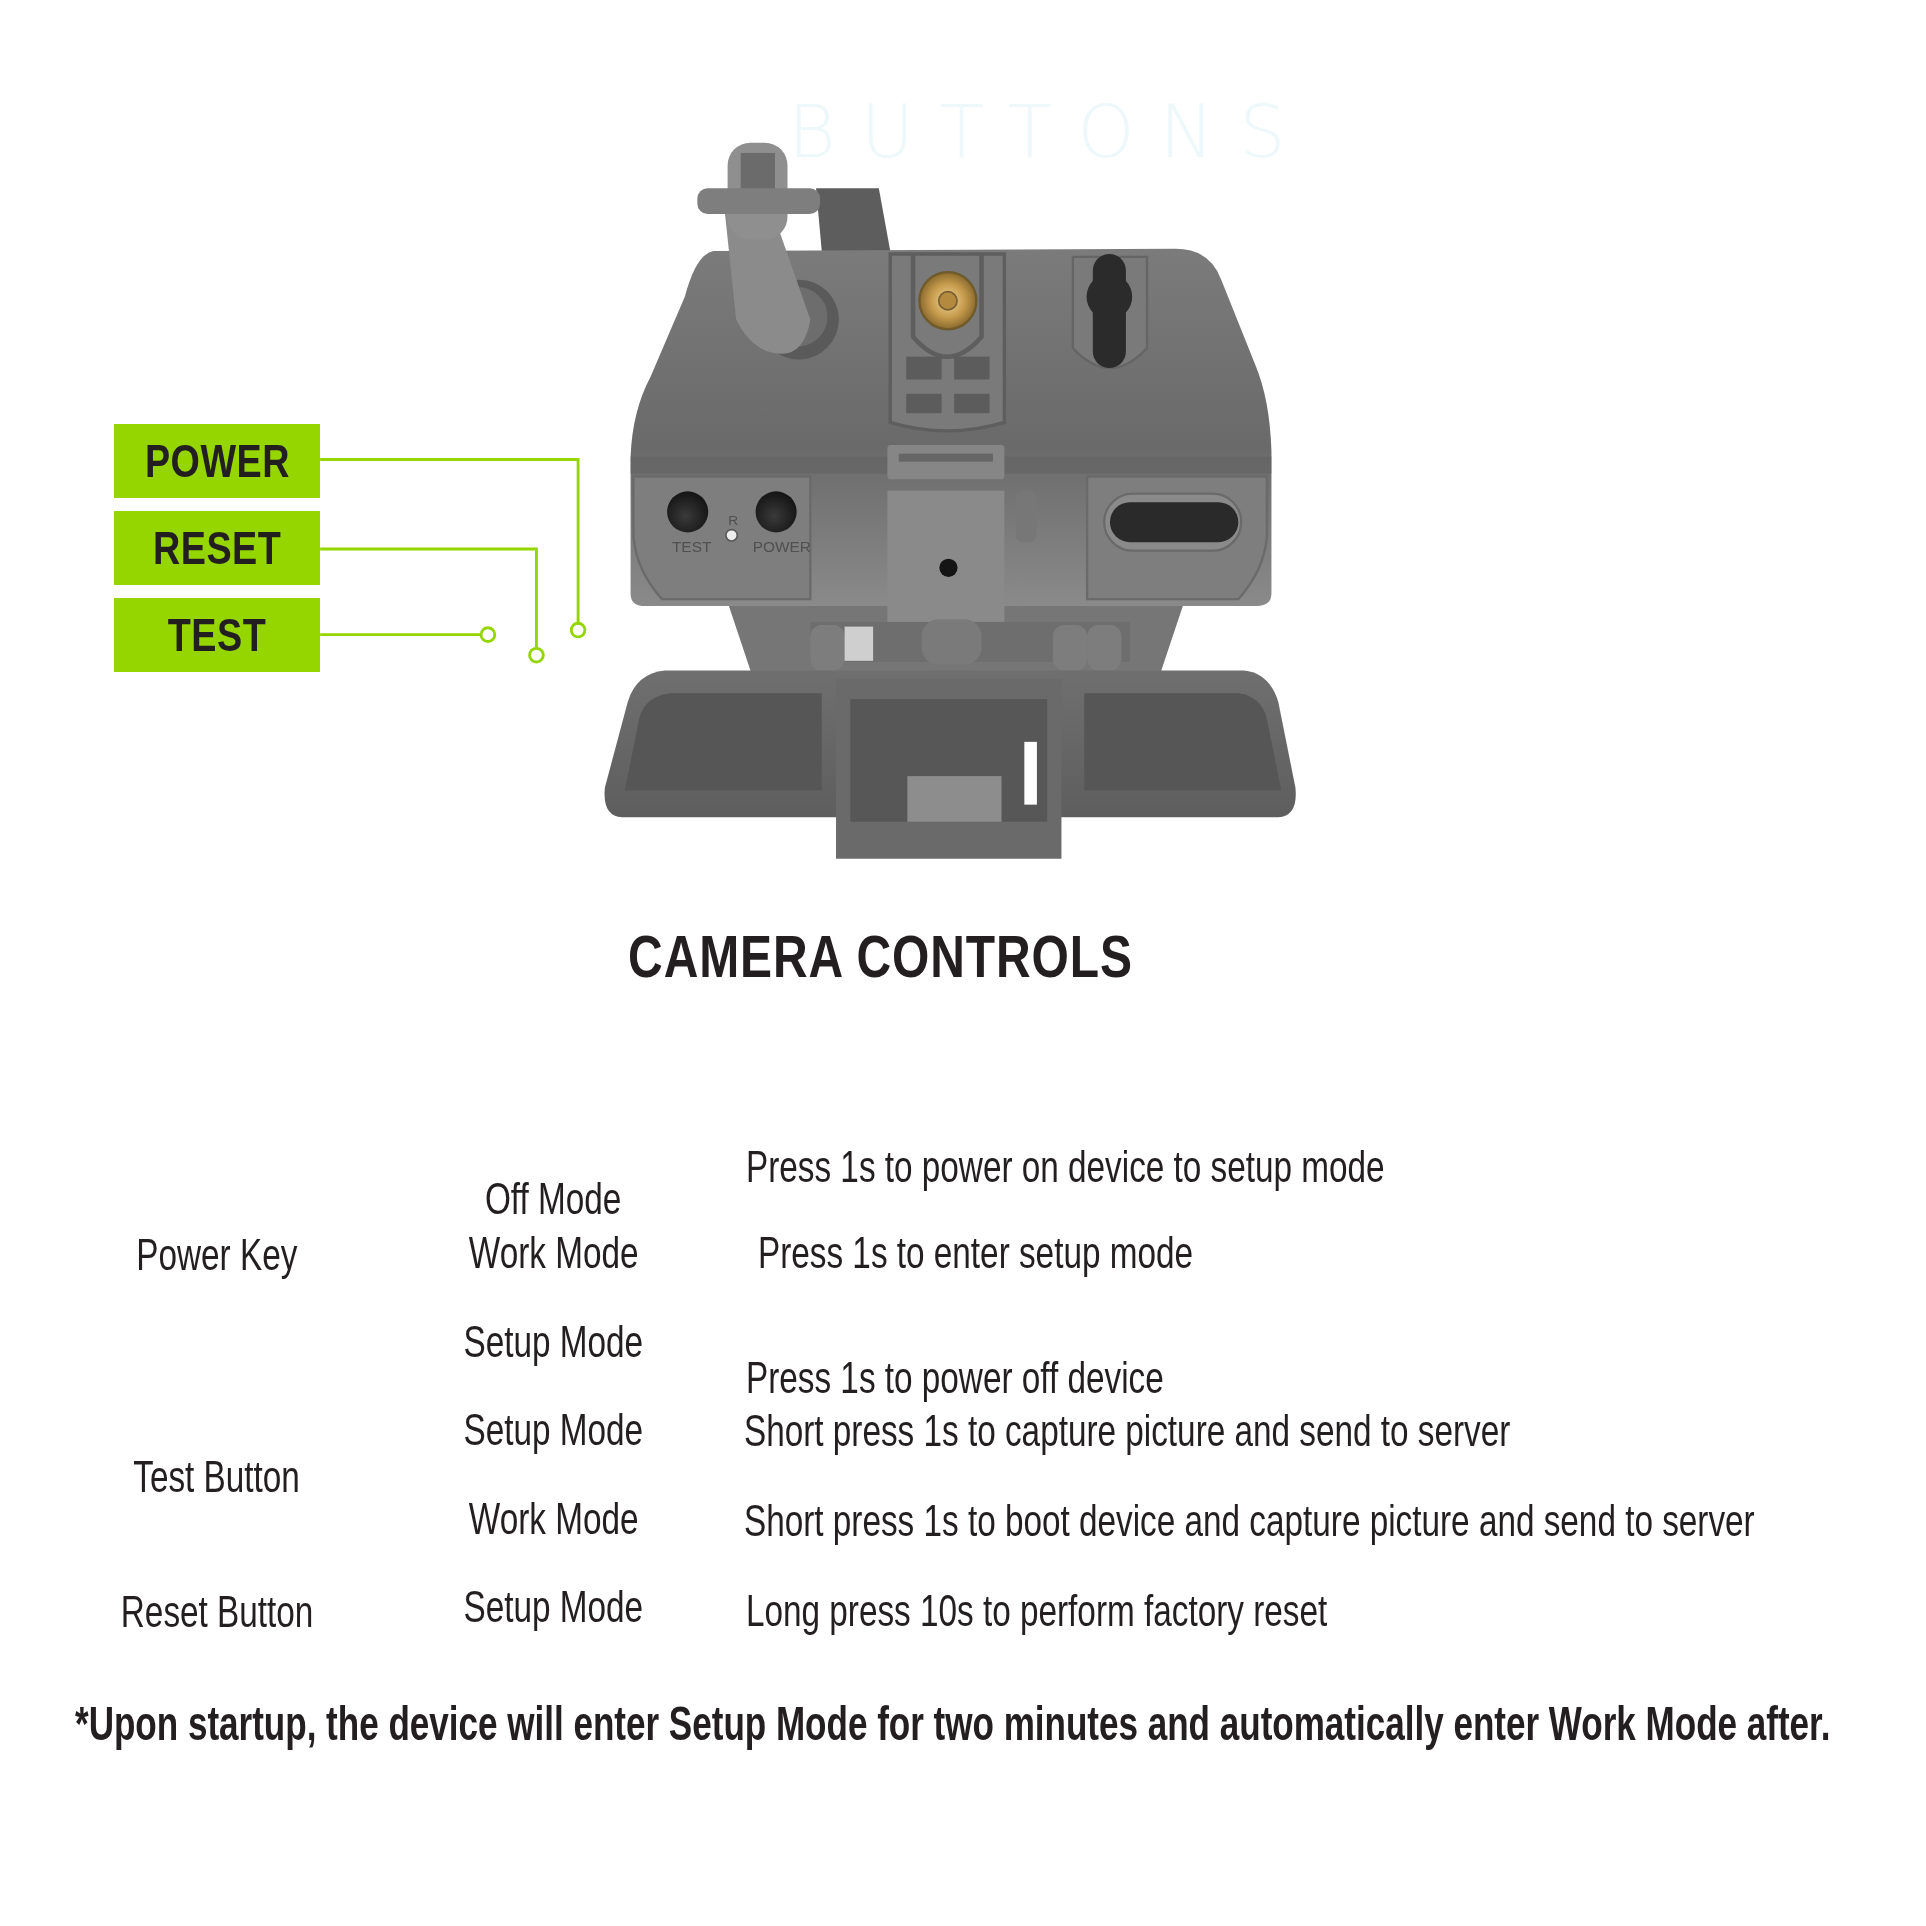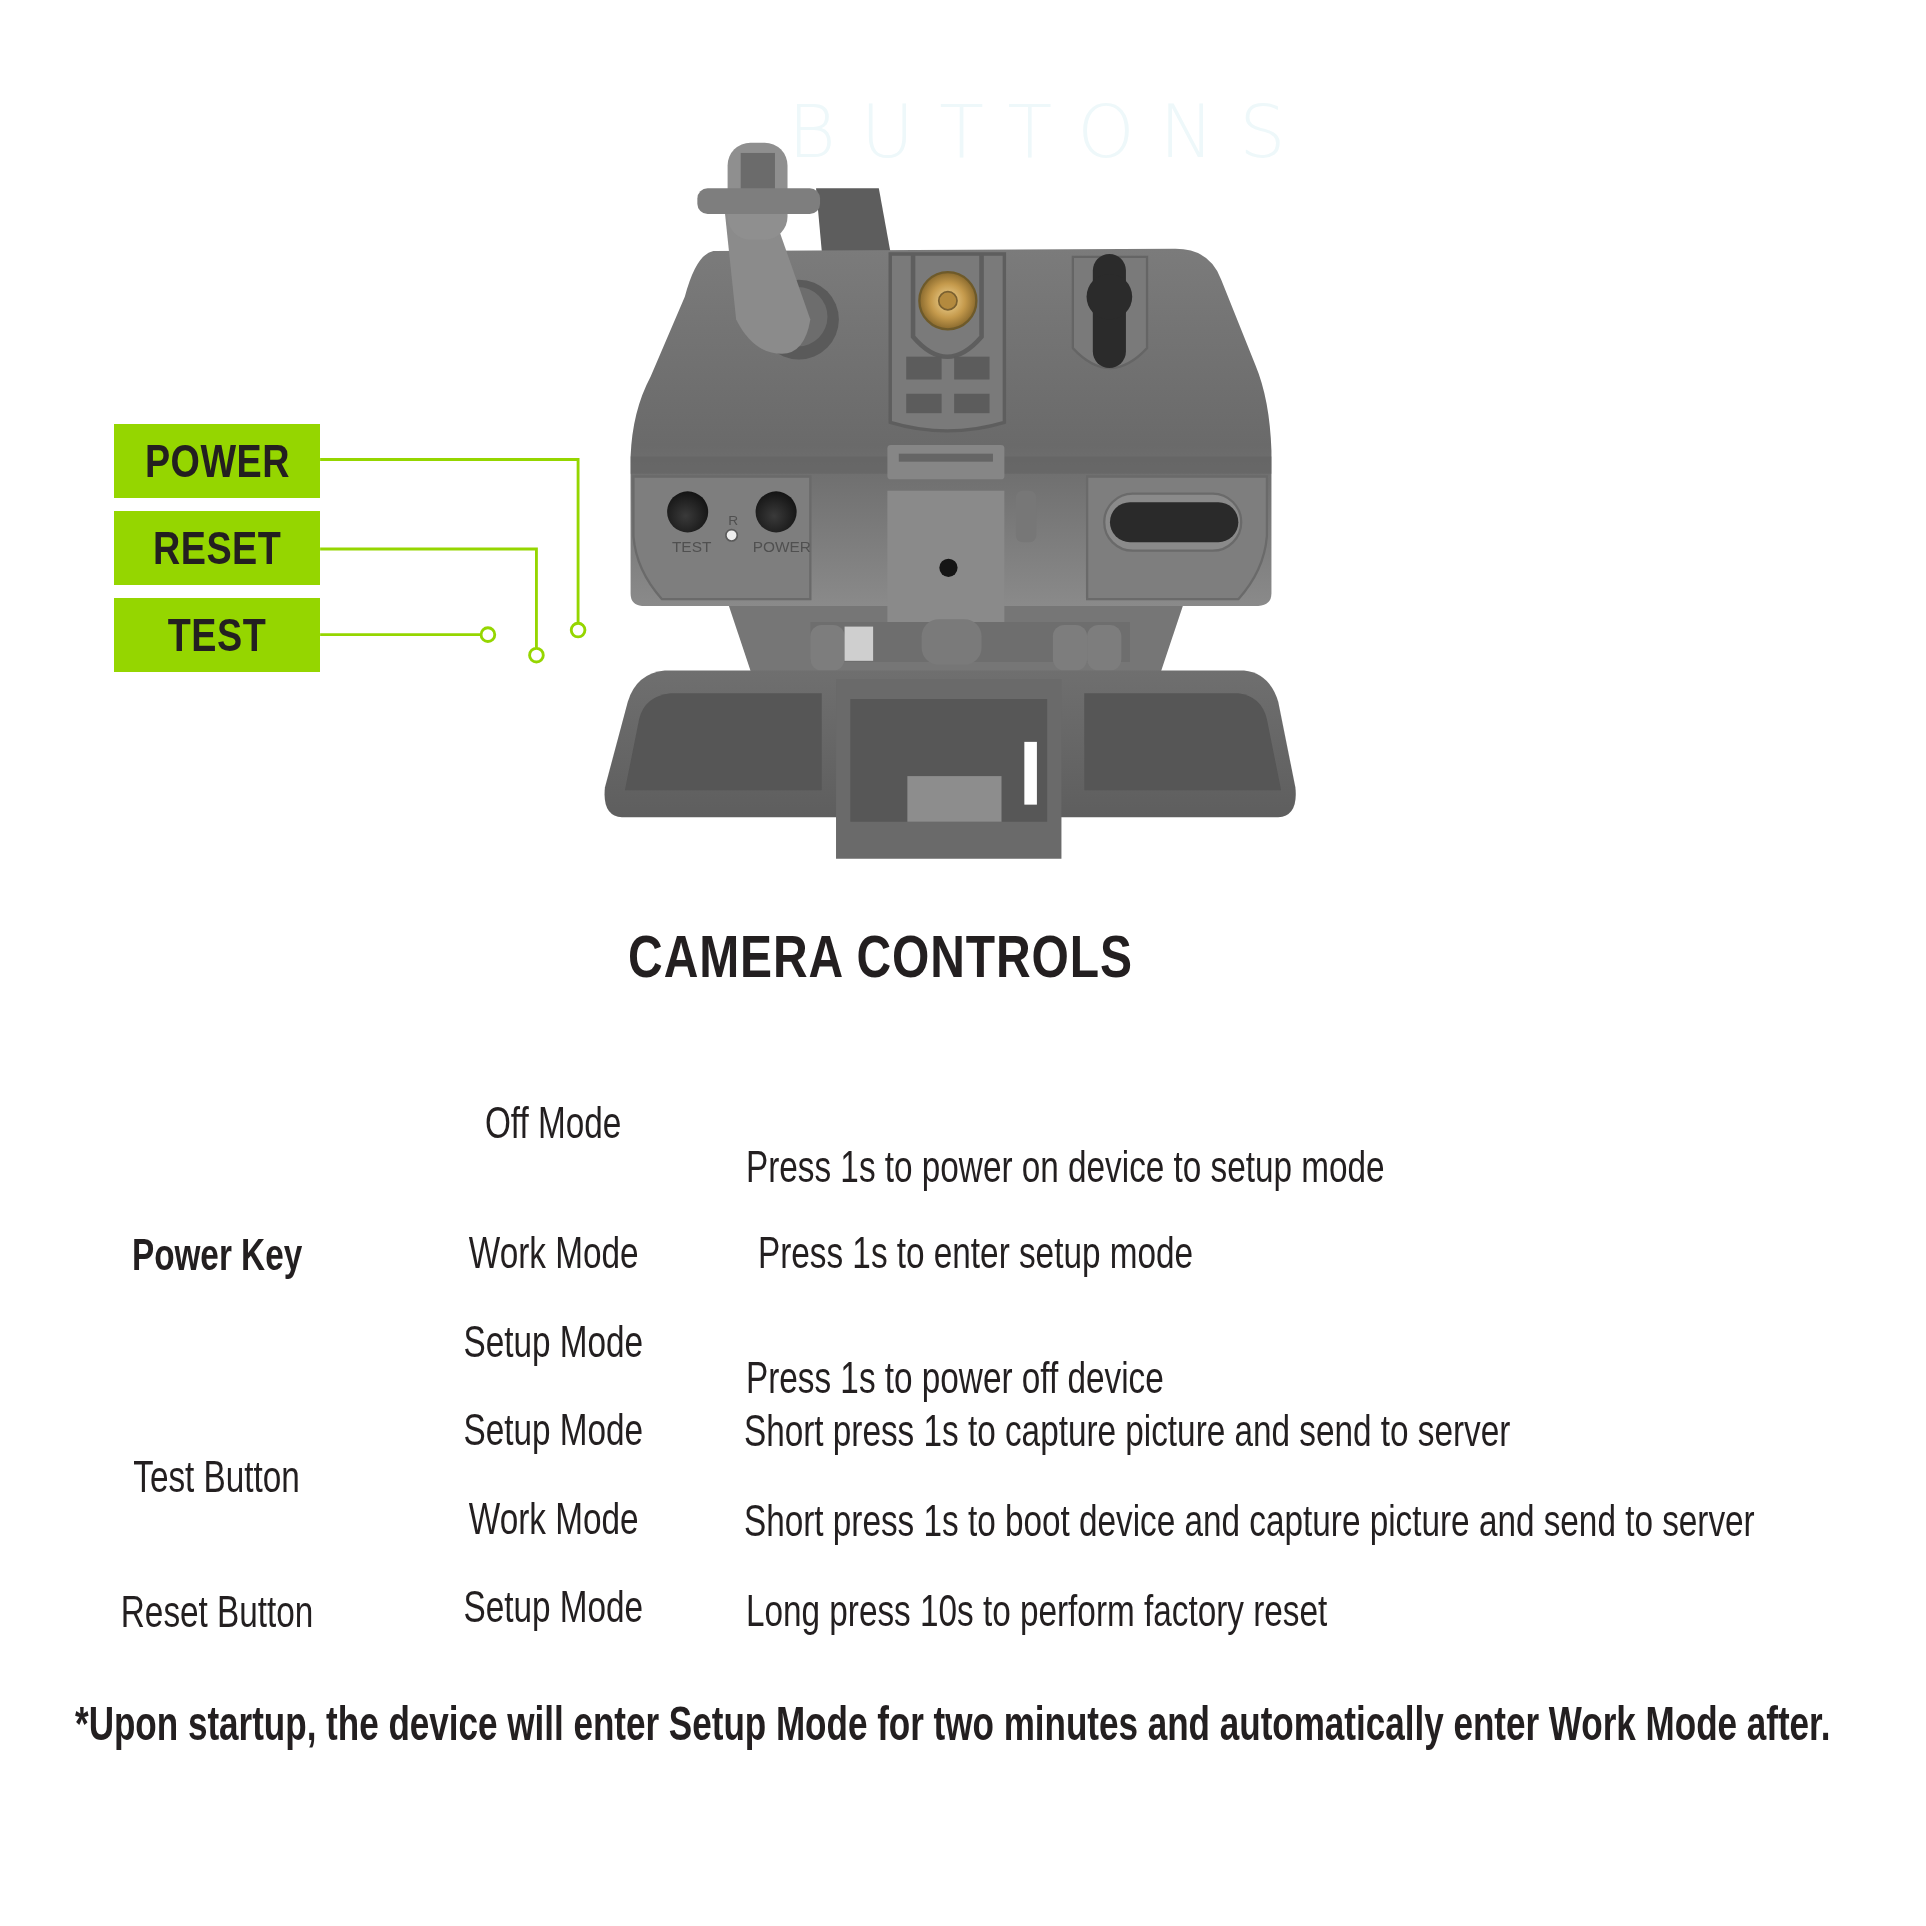--- a/index.html
+++ b/index.html
@@ -147,25 +147,25 @@
     <circle cx="940" cy="1148" r="12" fill="#ffffff"></circle>
     <polyline points="561,1112 842,1112"></polyline>
     <circle cx="855" cy="1112" r="12" fill="#ffffff"></circle>
   </g>
 </svg>
 
 <div class="abs title"><span>CAMERA CONTROLS</span></div>
 
 <div>
 
-  <div class="abs cell c1" style="top:1232px;font-weight:bold;"><span>Power Key</span></div>
+  <div class="abs cell c1" style="top:1232px;"><span>Power Key</span></div>
   <div class="abs cell c1" style="top:1454px;"><span>Test Button</span></div>
   <div class="abs cell c1" style="top:1589px;"><span>Reset Button</span></div>
 
-  <div class="abs cell c2" style="top:1100px;"><span>Off Mode</span></div>
+  <div class="abs cell c2" style="top:1176px;"><span>Off Mode</span></div>
   <div class="abs cell c2" style="top:1230px;"><span>Work Mode</span></div>
   <div class="abs cell c2" style="top:1319px;"><span>Setup Mode</span></div>
   <div class="abs cell c2" style="top:1407px;"><span>Setup Mode</span></div>
   <div class="abs cell c2" style="top:1496px;"><span>Work Mode</span></div>
   <div class="abs cell c2" style="top:1584px;"><span>Setup Mode</span></div>
 
   <div class="abs cell c3" style="top:1144px;"><span>Press 1s to power on device to setup mode</span></div>
   <div class="abs cell c3" style="top:1230px;margin-left:12px;"><span>Press 1s to enter setup mode</span></div>
   <div class="abs cell c3" style="top:1319px;margin-top:36px;"><span>Press 1s to power off device</span></div>
   <div class="abs cell c3" style="top:1408px;left:744px;"><span>Short press 1s to capture picture and send to server</span></div>

